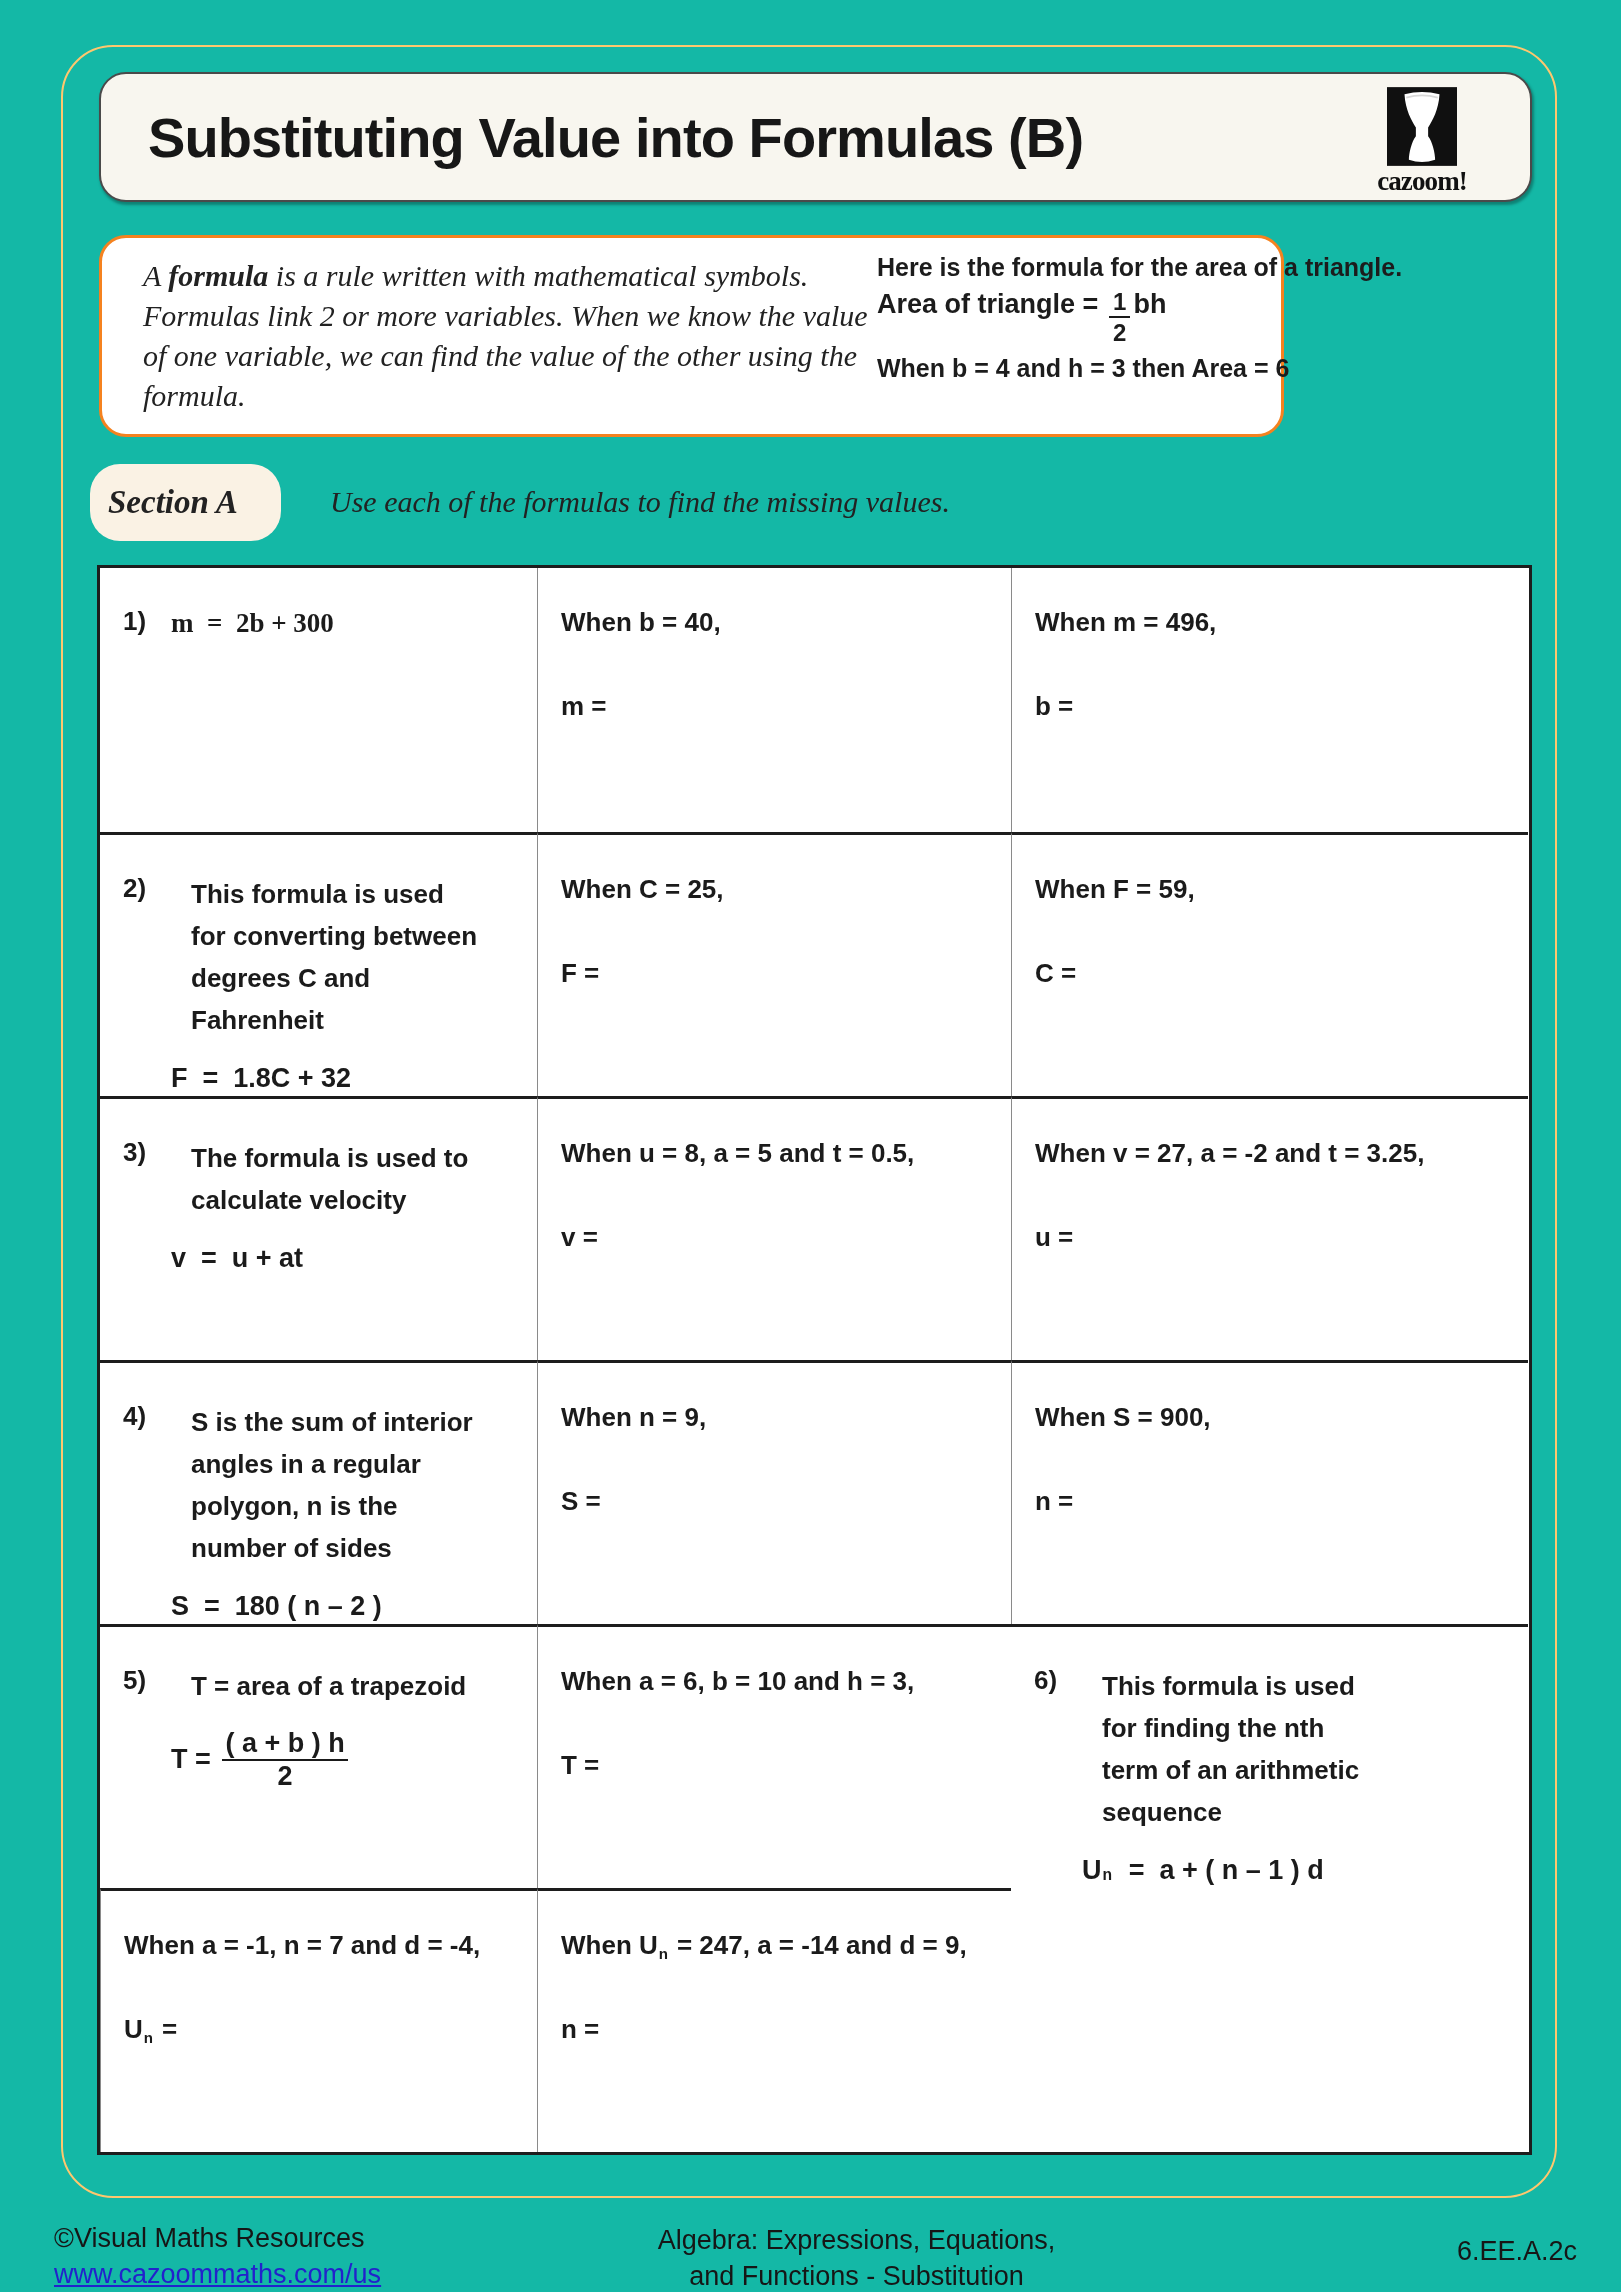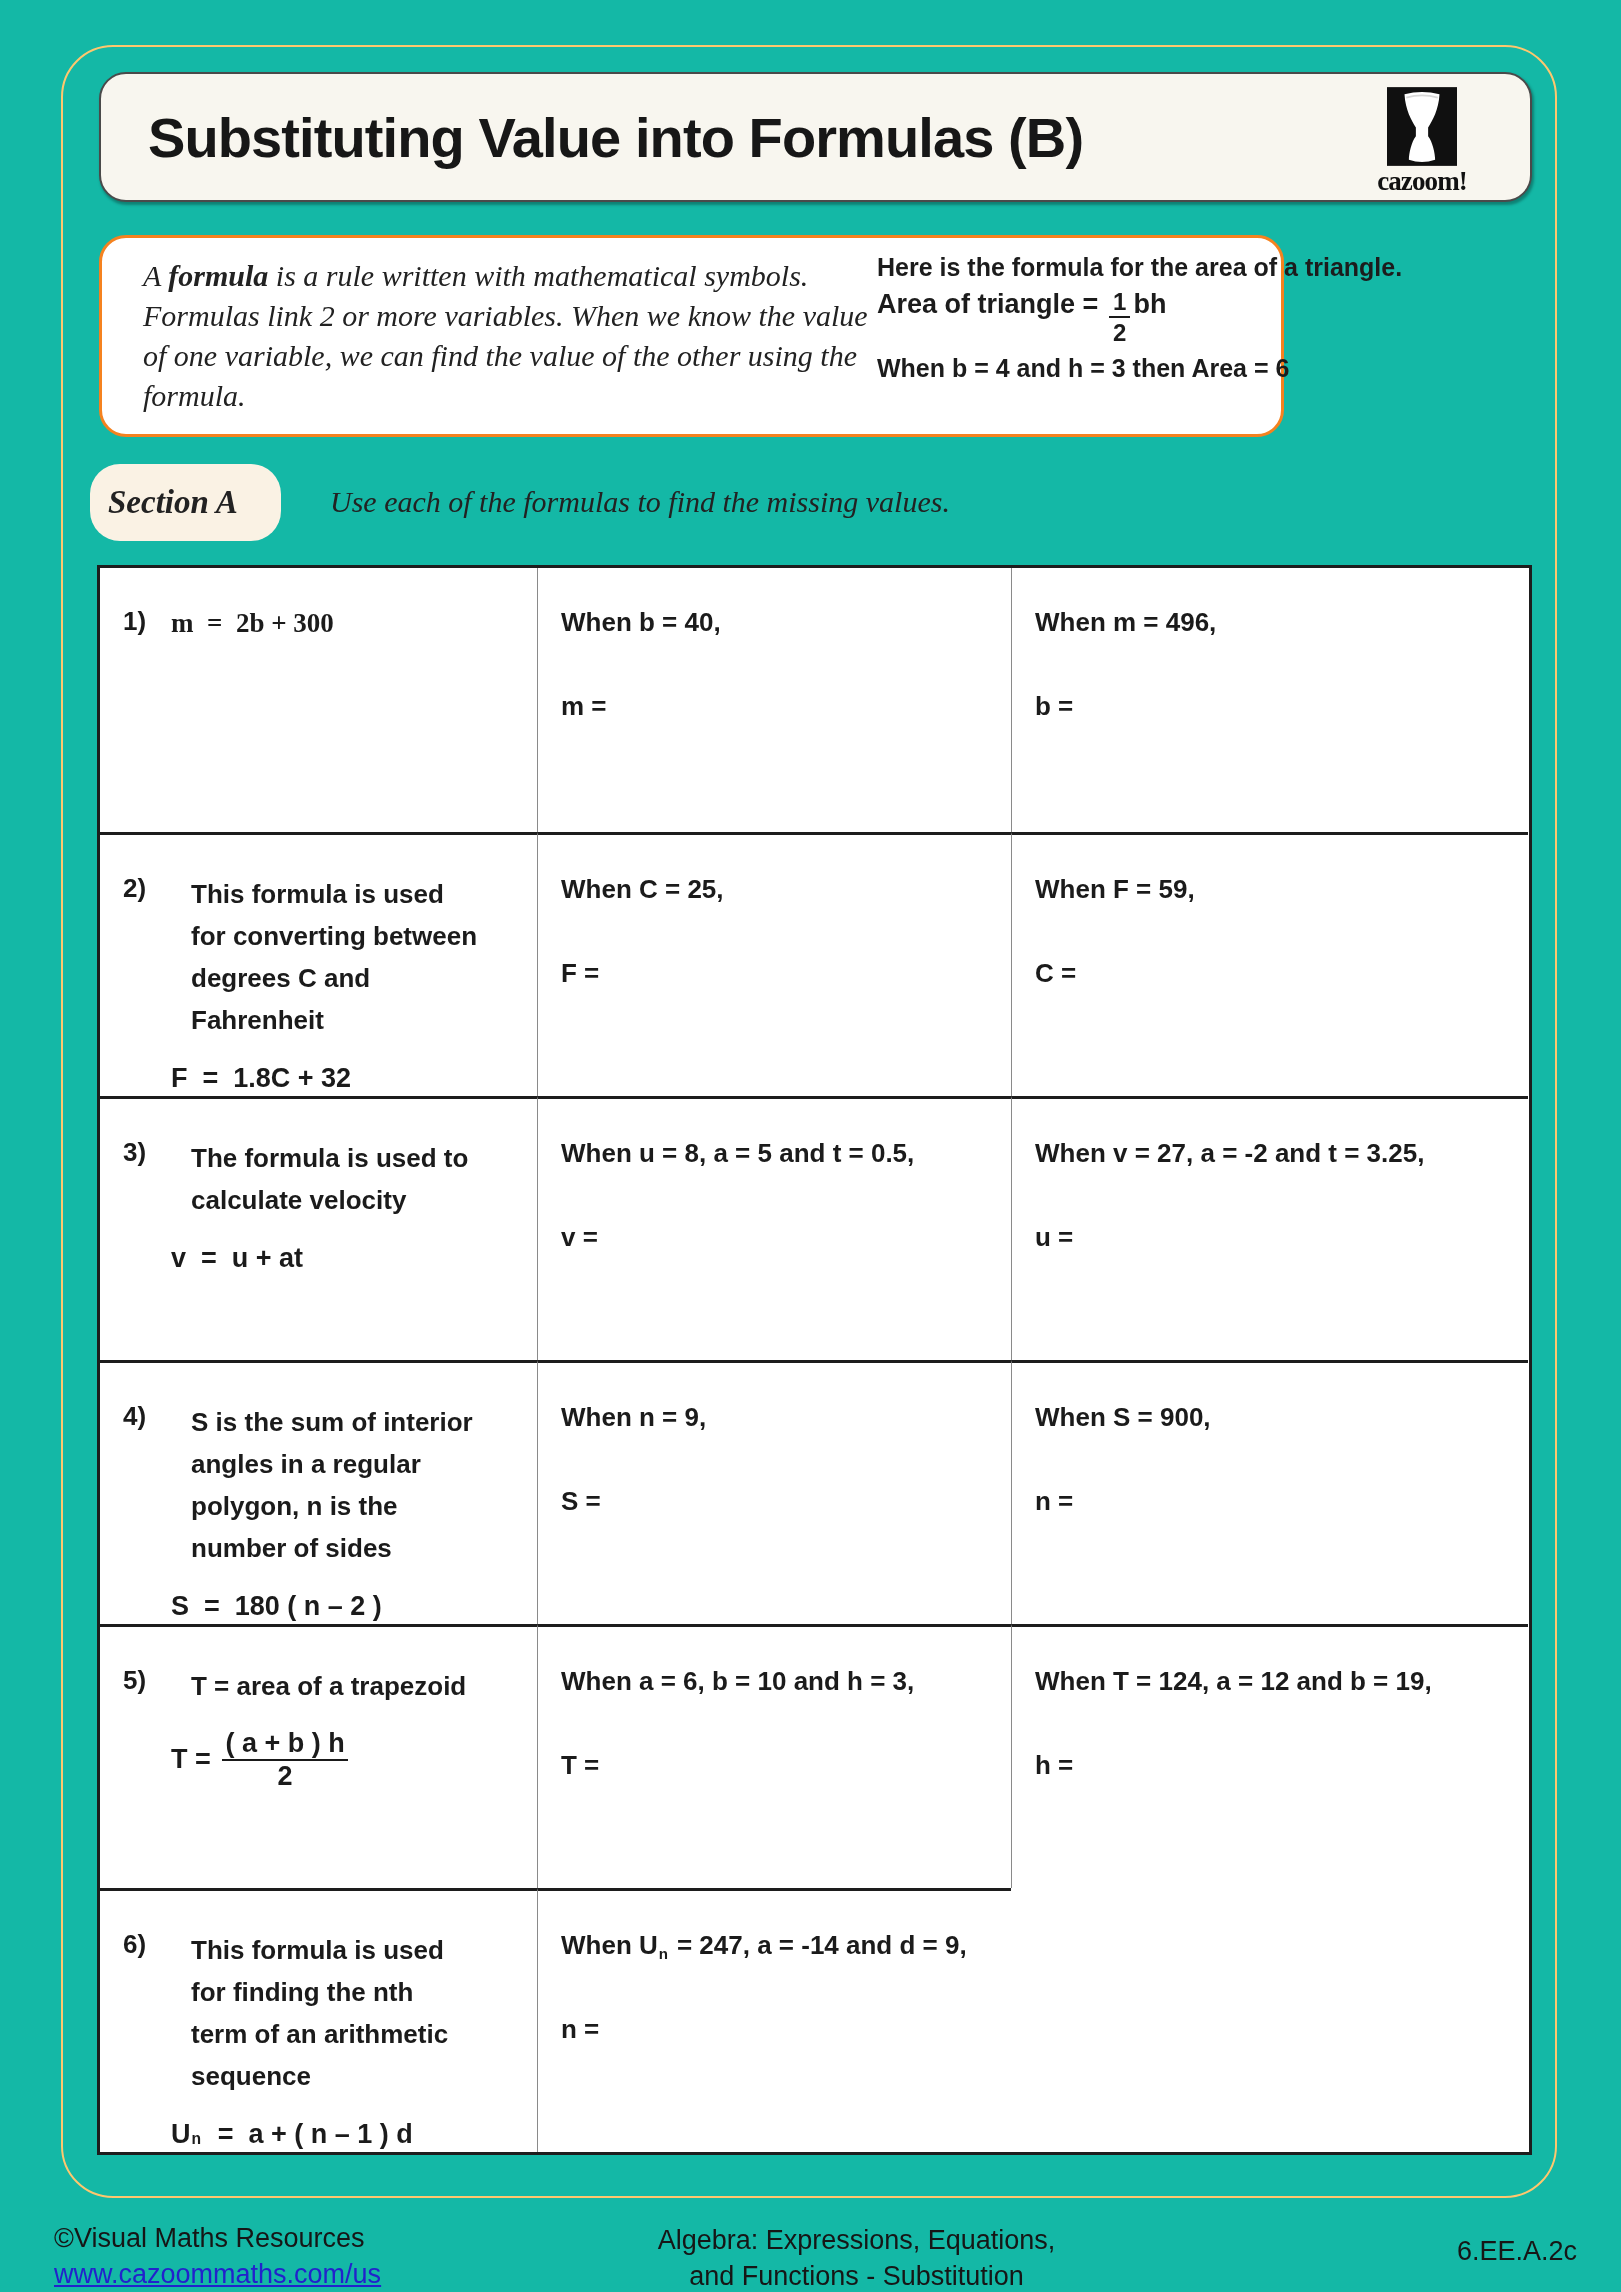--- a/index.html
+++ b/index.html
@@ -214,37 +214,37 @@
           <div class="qdesc">
             <div class="qdesc-line">T = area of a trapezoid</div>
           </div>
           <div class="qformula">T = <span class="frac"><span class="num">( a + b ) h</span><span class="den">2</span></span></div>
         </div>
       </div>
       <div class="cell wcell">
         <div class="cond">When a = 6, b = 10 and h = 3,</div>
         <div class="ans">T =</div>
       </div>
-      <div class="cell wcell">
-        <div class="cond">When T = 124, a = 12 and b = 19,</div>
-        <div class="ans">h =</div>
-      </div>
       <div class="cell qcell no-left">
         <span class="qnum">6)</span>
         <div class="qbody">
           <div class="qdesc">
             <div class="qdesc-line">This formula is used</div>
             <div class="qdesc-line">for finding the nth</div>
             <div class="qdesc-line">term of an arithmetic</div>
             <div class="qdesc-line">sequence</div>
           </div>
           <div class="qformula">U<span class="subscript">n</span>  =  a + ( n – 1 ) d</div>
         </div>
       </div>
       <div class="cell wcell">
+        <div class="cond">When a = -1, n = 7 and d = -4,</div>
+        <div class="ans">U<span class="subscript">n</span> =</div>
+      </div>
+      <div class="cell wcell">
         <div class="cond">When U<span class="subscript">n</span> = 247, a = -14 and d = 9,</div>
         <div class="ans">n =</div>
       </div>
     </div>
 
   <footer>
     <div class="foot-left">
       <div>©Visual Maths Resources</div>
       <a class="foot-link" href="#">www.cazoommaths.com/us</a>
     </div>

